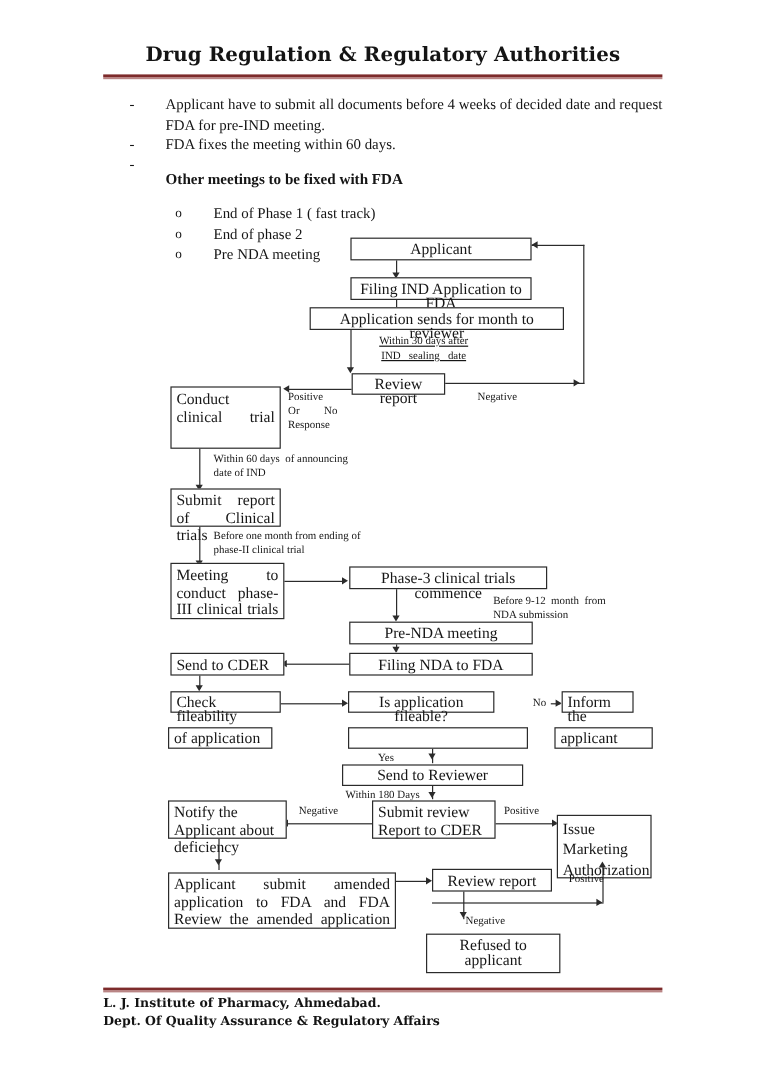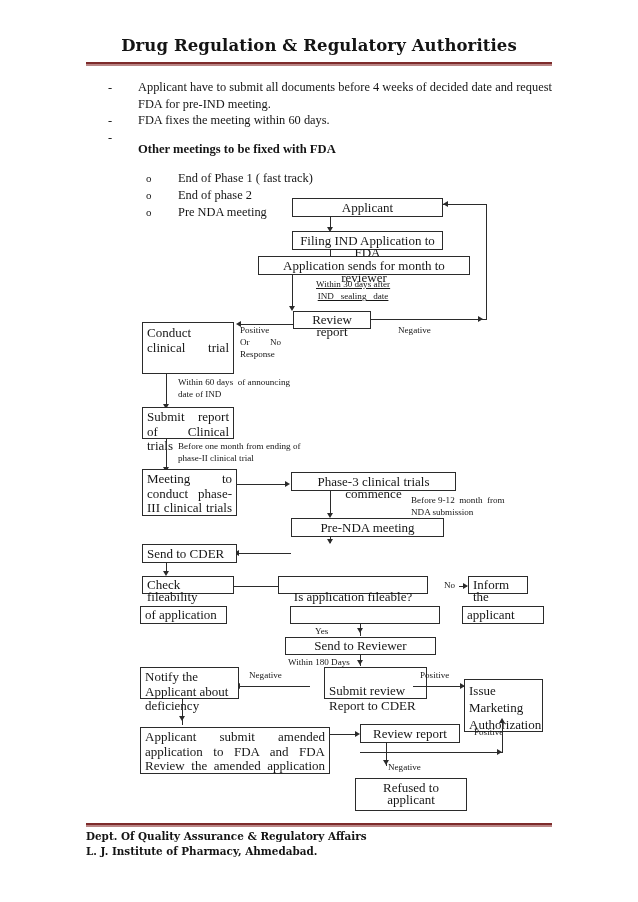--- a/index.html
+++ b/index.html
@@ -146,56 +146,57 @@
 NDA submission</div>
 
     <div class="ln v" style="left:330px;top:491px;height:25px;"></div>
     <div class="ar down" style="left:327px;top:513px;"></div>
 
     <div class="node c" style="left:291px;top:518px;width:153px;height:19px;padding-top:3px;">Pre-NDA meeting</div>
 
     <div class="ln v" style="left:330px;top:537px;height:6px;"></div>
     <div class="ar down" style="left:327px;top:539px;"></div>
 
+    <div class="node c" style="left:291px;top:544px;width:153px;height:19px;padding-top:3px;">Filing NDA to FDA</div>
 
     <div class="ln h" style="left:238px;top:553px;width:53px;"></div>
     <div class="ar left" style="left:234px;top:550px;"></div>
 
     <div class="node" style="left:142px;top:544px;width:95px;height:19px;padding-top:3px;">Send to CDER</div>
 
     <div class="ln v" style="left:166px;top:563px;height:11px;"></div>
     <div class="ar down" style="left:163px;top:571px;"></div>
 
     <div class="node j" style="left:142px;top:576px;width:92px;height:18px;padding-top:2px;">Check fileability</div>
     <div class="node" style="left:140px;top:606px;width:87px;height:18px;padding-top:2px;">of application</div>
 
     <div class="ln h" style="left:234px;top:586px;width:53px;"></div>
     <div class="ar right" style="left:285px;top:583px;"></div>
 
-    <div class="node c" style="left:278px;top:576px;width:150px;height:18px;padding-top:14px;">Is application fileable?</div>
+    <div class="node c" style="left:290px;top:576px;width:122px;height:18px;padding-top:2px;">Is application fileable?</div>
     <div class="node" style="left:290px;top:606px;width:150px;height:18px;"></div>
 
     <div class="lbl" style="left:444px;top:579px;">No</div>
     <div class="ln h" style="left:459px;top:586px;width:8px;"></div>
     <div class="ar right" style="left:463px;top:583px;"></div>
 
     <div class="node j" style="left:468px;top:576px;width:60px;height:18px;padding-top:2px;">Inform the</div>
     <div class="node" style="left:462px;top:606px;width:82px;height:18px;padding-top:2px;">applicant</div>
 
     <div class="lbl" style="left:315px;top:625px;">Yes</div>
     <div class="ln v" style="left:360px;top:624px;height:12px;"></div>
     <div class="ar down" style="left:357px;top:628px;"></div>
 
     <div class="node c" style="left:285px;top:637px;width:151px;height:18px;padding-top:2px;">Send to Reviewer</div>
 
     <div class="lbl" style="left:288px;top:656px;">Within 180 Days</div>
     <div class="ln v" style="left:360px;top:655px;height:11px;"></div>
     <div class="ar down" style="left:357px;top:660px;"></div>
 
-    <div class="node" style="left:310px;top:667px;width:103px;height:32px;padding-top:16px;line-height:14.5px;margin-left:14px;">Submit review Report to CDER</div>
+    <div class="node" style="left:310px;top:667px;width:103px;height:32px;padding-top:2px;line-height:14.5px;">Submit review Report to CDER</div>
 
     <div class="lbl" style="left:249px;top:669px;">Negative</div>
     <div class="ln h" style="left:239px;top:686px;width:71px;"></div>
     <div class="ar left" style="left:235px;top:683px;"></div>
 
     <div class="node" style="left:140px;top:667px;width:99px;height:32px;padding-top:2px;line-height:14.5px;">Notify the Applicant about deficiency</div>
 
     <div class="lbl" style="left:420px;top:669px;">Positive</div>
     <div class="ln h" style="left:413px;top:686px;width:51px;"></div>
     <div class="ar right" style="left:460px;top:683px;"></div>
@@ -221,17 +222,17 @@
     <div class="ln v" style="left:386px;top:743px;height:23px;"></div>
     <div class="ar down" style="left:383px;top:760px;"></div>
     <div class="lbl" style="left:388px;top:761px;">Negative</div>
 
     <div class="node c" style="left:355px;top:778px;width:112px;height:33px;padding-top:3px;">Refused to applicant</div>
 
   </div>
 
   <div class="rule-bottom"></div>
   <div class="footer">
+    <div>L. J. Institute of Pharmacy, Ahmedabad.</div>
     <div>Dept. Of Quality Assurance &amp; Regulatory Affairs</div>
-    <div>L. J. Institute of Pharmacy, Ahmedabad.</div>
   </div>
 
 </div>
 
 </body></html>

